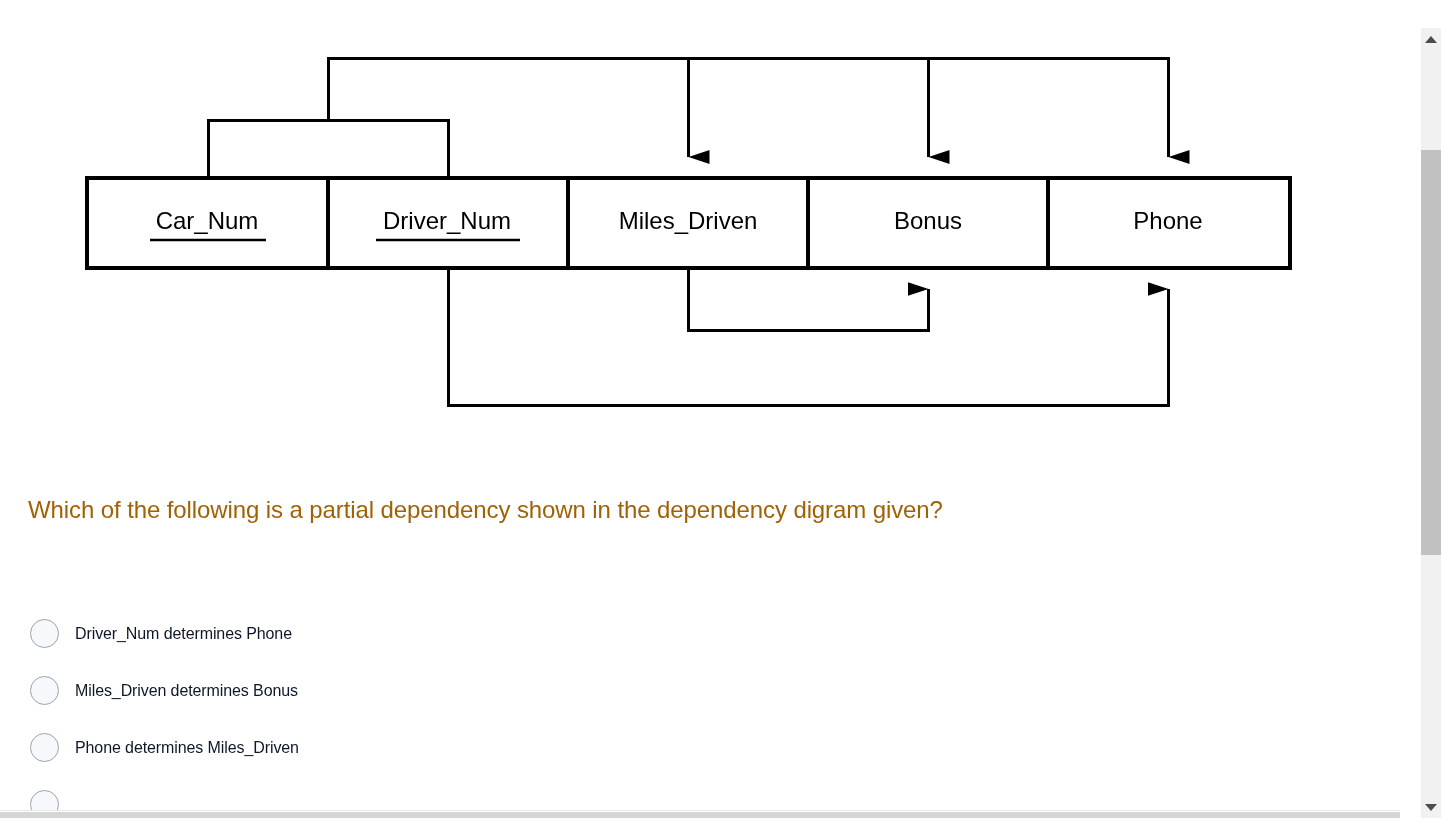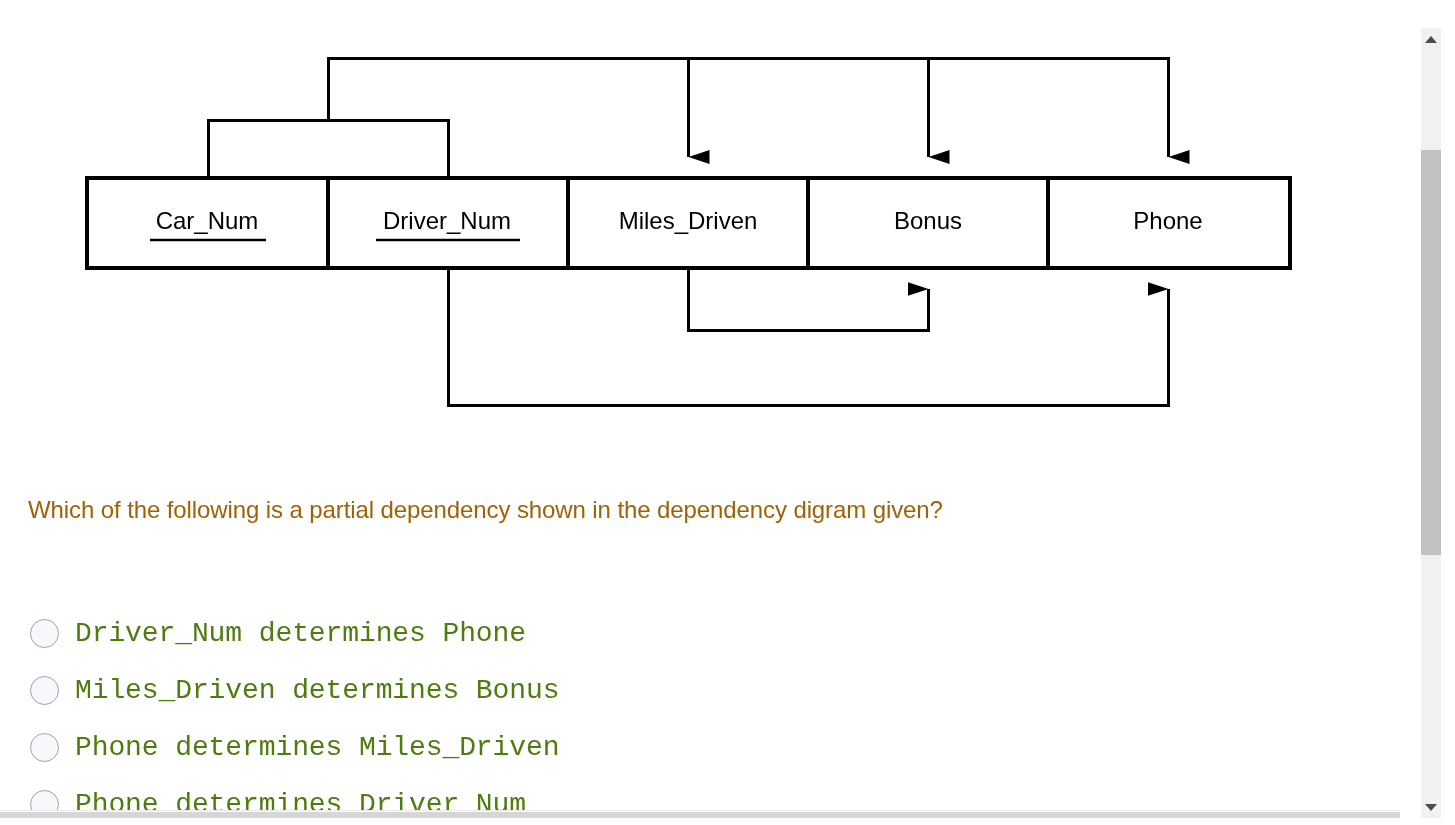--- a/index.html
+++ b/index.html
@@ -77,23 +77,23 @@
   .radio-circle {
     flex: 0 0 auto;
     width: 29px;
     height: 29px;
     border-radius: 50%;
     border: 1px solid #9aa3ad;
     background: #f6f8fc;
     box-sizing: border-box;
   }
   .answer-label {
-    font-family: Liberation Mono, monospace;
-    font-size: 28px;
-    color: #4d7c0f;
+    font-family: Liberation Sans, sans-serif;
+    font-size: 16px;
+    color: #0f172a;
     white-space: nowrap;
     letter-spacing: -0.1px;
   }
 
   
   #v-scrollbar {
     position: absolute;
     right: 14px;
     top: 28px;
     width: 20px;
@@ -256,21 +256,20 @@
       <span class="answer-label">Miles_Driven determines Bonus</span>
     </div>
 
     <div class="answer-row">
       <span class="radio-circle"></span>
       <span class="answer-label">Phone determines Miles_Driven</span>
     </div>
 
     <div class="answer-row">
       <span class="radio-circle"></span>
-      <span class="answer-label">Phone determines Driver_Num</span>
     </div>
   </div>
 
   <div id="h-scrollbar">
     <div id="h-scroll-thumb"></div>
   </div>
 </div>
 
 <div id="v-scrollbar">
   <div id="v-scroll-up">

